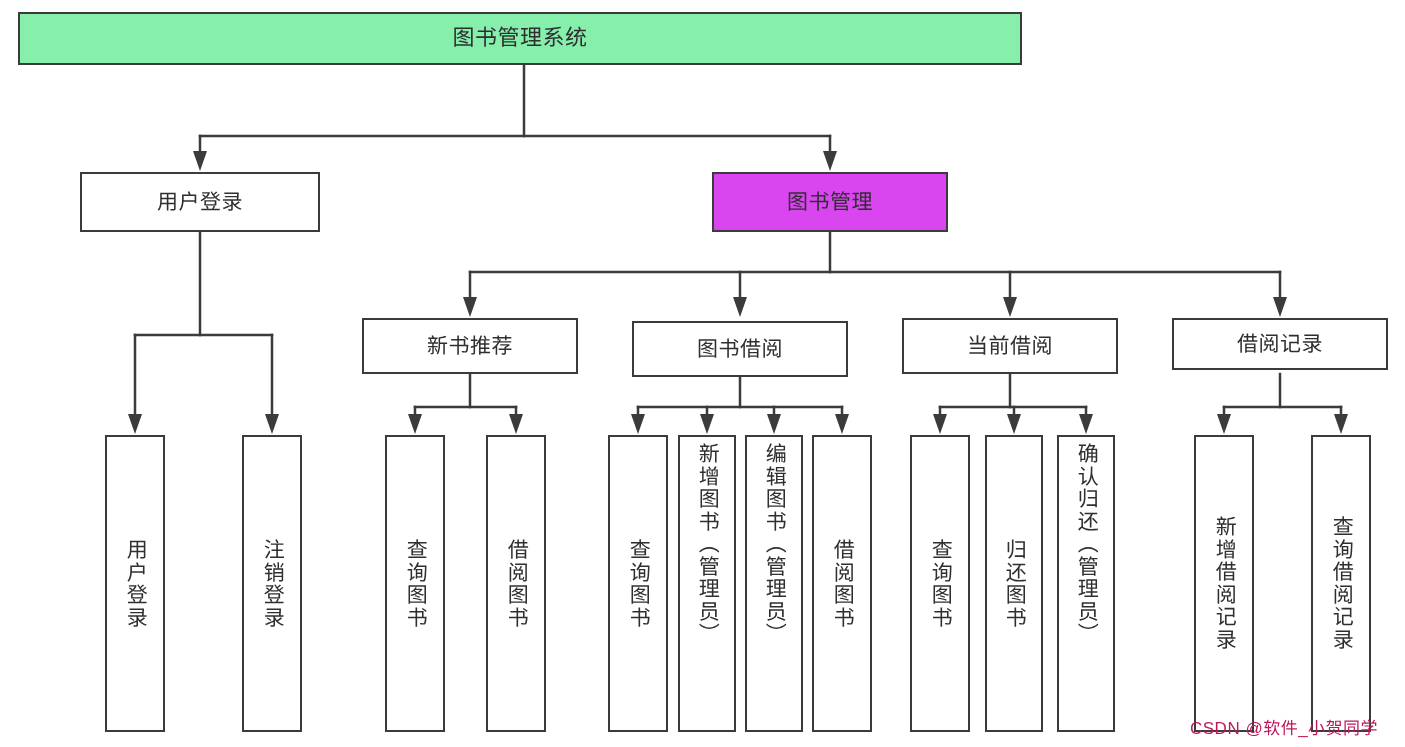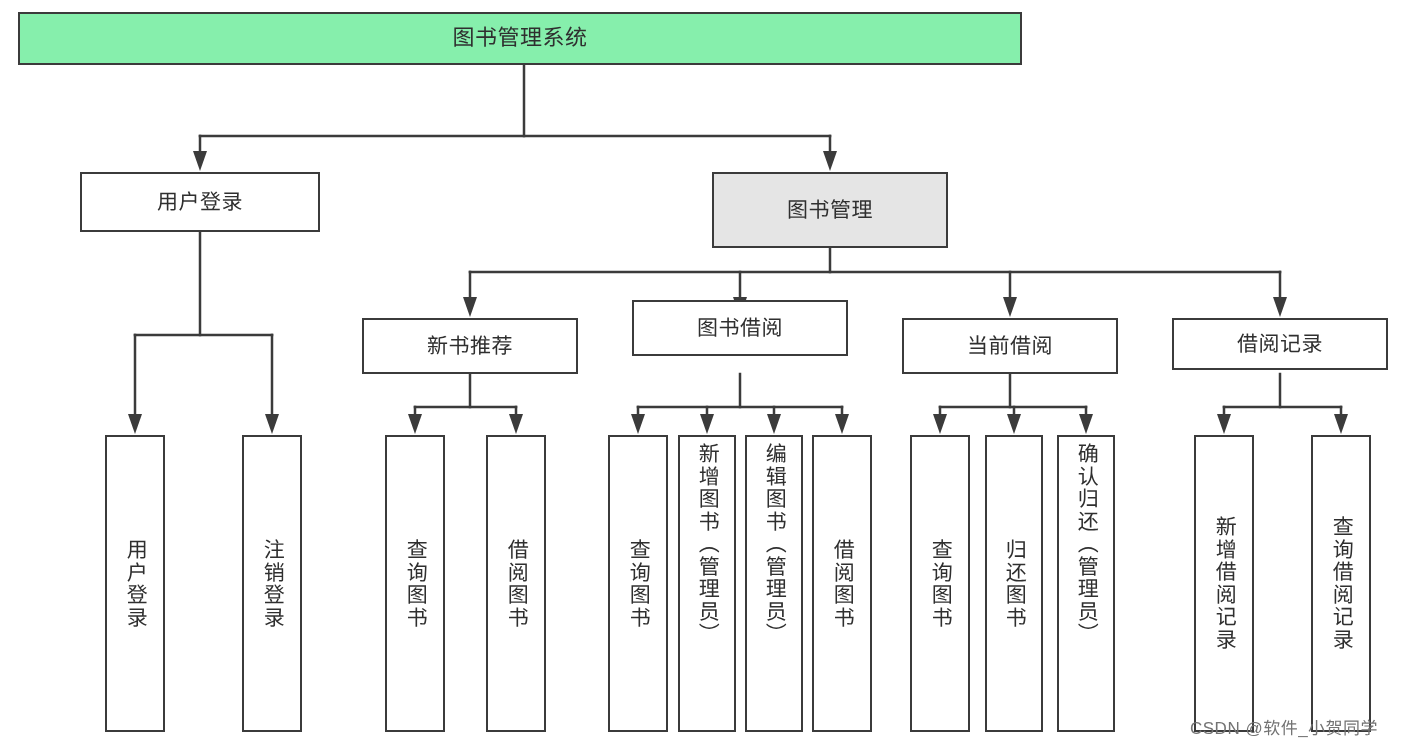--- a/index.html
+++ b/index.html
@@ -135,28 +135,28 @@
       </g>
   </svg>
 
   <div class="node-box root" style="left: 18px; top: 12px; width: 1004px; height: 53px; border-color: rgb(59, 59, 59); background: #86efac;">
     <span class="node-label-h">图书管理系统</span>
   </div>
 
   <div class="node-box lvl1" style="left: 80px; top: 172px; width: 240px; height: 60px; border-color: rgb(59, 59, 59); background: rgb(255, 255, 255);">
     <span class="node-label-h">用户登录</span>
   </div>
-  <div class="node-box lvl1" style="left: 712px; top: 172px; width: 236px; height: 76px; border-color: rgb(59, 59, 59); background: #e5e5e5;">
+  <div class="node-box lvl1" style="left: 712px; top: 172px; width: 236px; height: 60px; border-color: rgb(59, 59, 59); background: #d946ef;">
     <span class="node-label-h">图书管理</span>
   </div>
 
   <div class="node-box lvl2" style="left: 362px; top: 318px; width: 216px; height: 56px; border-color: rgb(59, 59, 59); background: rgb(255, 255, 255);">
     <span class="node-label-h">新书推荐</span>
   </div>
-  <div class="node-box lvl2" style="left: 632px; top: 300px; width: 216px; height: 56px; border-color: rgb(59, 59, 59); background: rgb(255, 255, 255);">
+  <div class="node-box lvl2" style="left: 632px; top: 321px; width: 216px; height: 56px; border-color: rgb(59, 59, 59); background: rgb(255, 255, 255);">
     <span class="node-label-h">图书借阅</span>
   </div>
   <div class="node-box lvl2" style="left: 902px; top: 318px; width: 216px; height: 56px; border-color: rgb(59, 59, 59); background: rgb(255, 255, 255);">
     <span class="node-label-h">当前借阅</span>
   </div>
   <div class="node-box lvl2" style="left: 1172px; top: 318px; width: 216px; height: 52px; border-color: rgb(59, 59, 59); background: rgb(255, 255, 255);">
     <span class="node-label-h">借阅记录</span>
   </div>
 
   <div class="node-box leaf centered" style="left: 105px; top: 435px; width: 60px; height: 297px; border-color: rgb(59, 59, 59); background: rgb(255, 255, 255);">
@@ -192,15 +192,15 @@
   <div class="node-box leaf" style="left: 1057px; top: 435px; width: 58px; height: 297px; border-color: rgb(59, 59, 59); background: rgb(255, 255, 255);">
     <span class="node-label-v">确认归还（管理员）</span>
   </div>
   <div class="node-box leaf centered" style="left: 1194px; top: 435px; width: 60px; height: 297px; border-color: rgb(59, 59, 59); background: rgb(255, 255, 255);">
     <span class="node-label-v">新增借阅记录</span>
   </div>
   <div class="node-box leaf centered" style="left: 1311px; top: 435px; width: 60px; height: 297px; border-color: rgb(59, 59, 59); background: rgb(255, 255, 255);">
     <span class="node-label-v">查询借阅记录</span>
   </div>
 
-  <div class="watermark" style="left: 1190px; top: 714px; color: #737373;">CSDN @软件_小贺同学</div>
+  <div class="watermark" style="left: 1190px; top: 714px; color: #be185d;">CSDN @软件_小贺同学</div>
 
 </div>
 
 </body></html>

